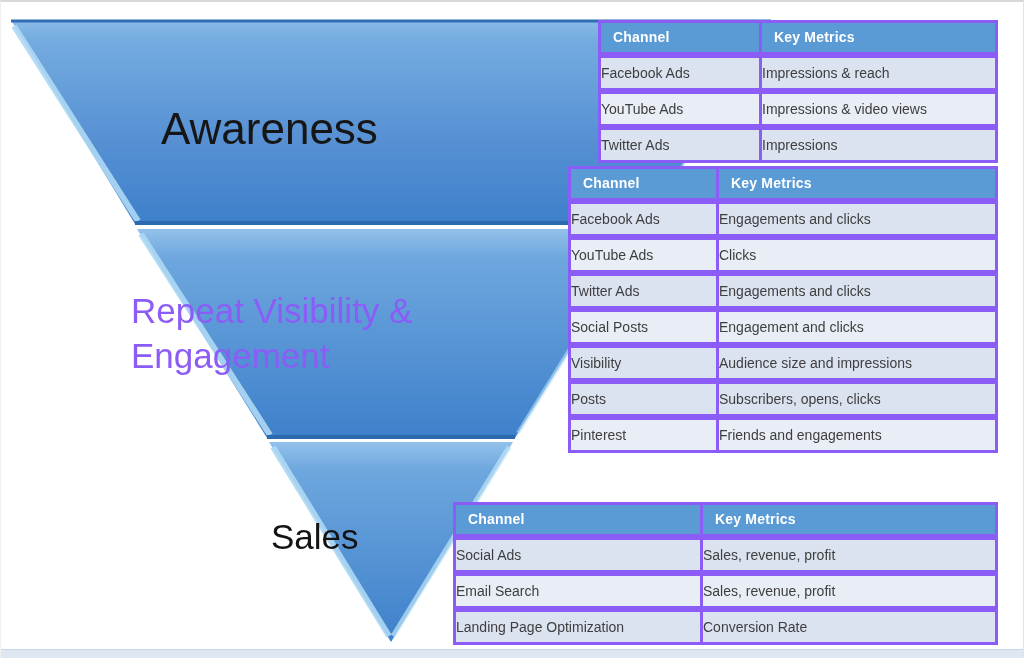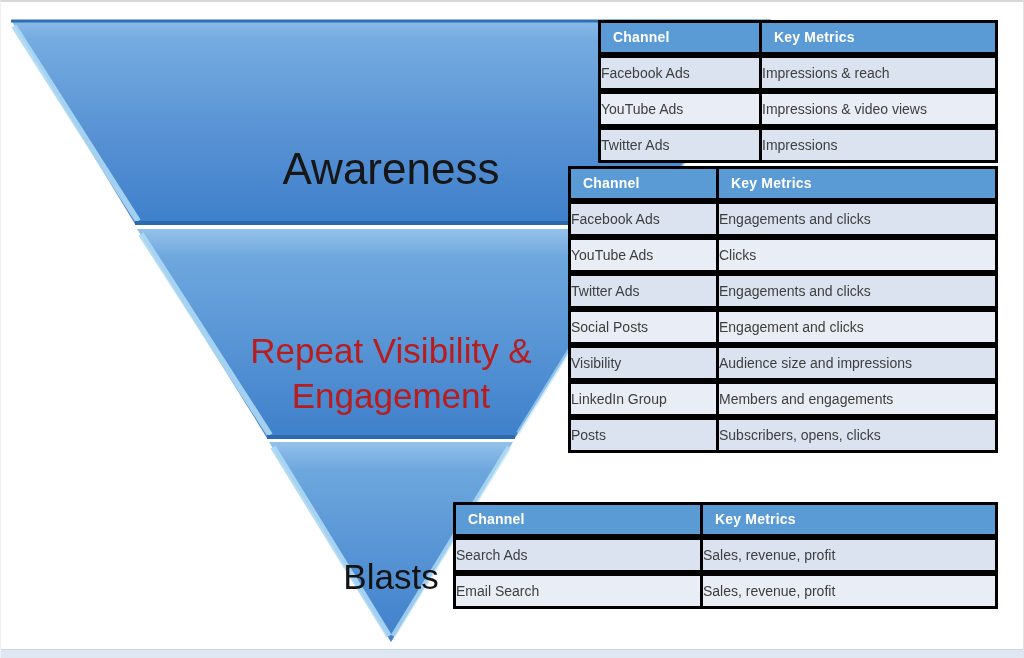--- a/index.html
+++ b/index.html
@@ -7,30 +7,29 @@
   body { font-family:"Liberation Sans", sans-serif; position:relative; overflow:hidden; }
 
   .canvas {
     position:absolute; inset:0; width:1024px; height:658px; background:#ffffff;
     border-top:2px solid #d8d8d8; border-right:1px solid #e3e3e3; border-left:1px solid #f0f0f0;
   }
 
   .funnel-svg { position:absolute; left:0; top:0; z-index:1; }
 
   .stage-label {
-    position:absolute; z-index:2; text-align:center; pointer-events:none;
+    position:absolute; z-index:2; text-align:left; pointer-events:none;
     font-family:"Liberation Sans", sans-serif;
-    margin-top:40px;
   }
   .label-awareness { left:160px; top:102px; width:460px; font-size:44px; color:#161616; }
-  .label-middle    { left:130px; top:286px; width:520px; font-size:35px; line-height:45px; color:#b91c1c; }
+  .label-middle    { left:130px; top:286px; width:520px; font-size:35px; line-height:45px; color:#8b5cf6; }
   .label-middle span { display:block; }
   .label-sales     { left:270px; top:515px; width:240px; font-size:35px; color:#131313; }
 
-  .dtable { position:absolute; z-index:3; background:#000000; padding:3px; }
+  .dtable { position:absolute; z-index:3; background:#8b5cf6; padding:3px; }
   .trow { display:grid; grid-column-gap:3px; }
   .trow + .trow { margin-top:6px; }
   .t1 .trow { grid-template-columns:158px 1fr; }
   .t2 .trow { grid-template-columns:145px 1fr; }
   .t3 .trow { grid-template-columns:244px 1fr; }
   .th {
     background:#5b9bd5; color:#ffffff; font-weight:bold; font-size:14px;
     height:29px; line-height:29px; padding-left:12px; letter-spacing:.2px;
   }
   .td {
@@ -85,21 +84,21 @@
     <line x1="508" y1="445" x2="392" y2="634" stroke="#b9e2f8" stroke-width="5" opacity="0.75"></line>
   </svg>
 
   <div class="stage-label label-awareness">Awareness</div>
 
   <div class="stage-label label-middle">
     <span>Repeat Visibility &amp;</span>
     <span>Engagement</span>
   </div>
 
-  <div class="stage-label label-sales">Blasts</div>
+  <div class="stage-label label-sales">Sales</div>
 
   <div class="dtable t1">
     <div class="trow">
       <div class="th">Channel</div>
       <div class="th">Key Metrics</div>
     </div>
     <div class="trow row-a">
       <div class="td">Facebook Ads</div>
       <div class="td">Impressions &amp; reach</div>
     </div>
@@ -131,39 +130,43 @@
       <div class="td">Engagements and clicks</div>
     </div>
     <div class="trow row-b">
       <div class="td">Social Posts</div>
       <div class="td">Engagement and clicks</div>
     </div>
     <div class="trow row-a">
       <div class="td">Visibility</div>
       <div class="td">Audience size and impressions</div>
     </div>
-    <div class="trow row-b">
-      <div class="td">LinkedIn Group</div>
-      <div class="td">Members and engagements</div>
-    </div>
     <div class="trow row-a">
       <div class="td">Posts</div>
       <div class="td">Subscribers, opens, clicks</div>
+    </div>
+    <div class="trow row-b">
+      <div class="td">Pinterest</div>
+      <div class="td">Friends and engagements</div>
     </div>
   </div>
 
   <div class="dtable t3">
     <div class="trow">
       <div class="th">Channel</div>
       <div class="th">Key Metrics</div>
     </div>
     <div class="trow row-a">
-      <div class="td">Search Ads</div>
+      <div class="td">Social Ads</div>
       <div class="td">Sales, revenue, profit</div>
     </div>
     <div class="trow row-b">
       <div class="td">Email Search</div>
       <div class="td">Sales, revenue, profit</div>
+    </div>
+    <div class="trow row-a">
+      <div class="td">Landing Page Optimization</div>
+      <div class="td">Conversion Rate</div>
     </div>
   </div>
 
   <div class="bottom-strip"></div>
 </div>
 
 </body></html>

